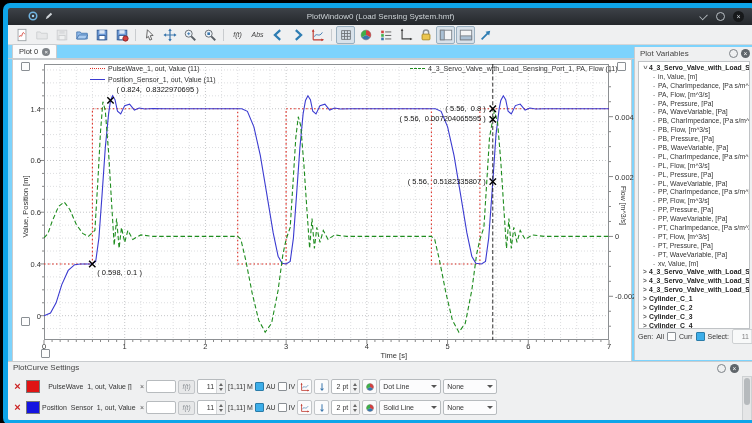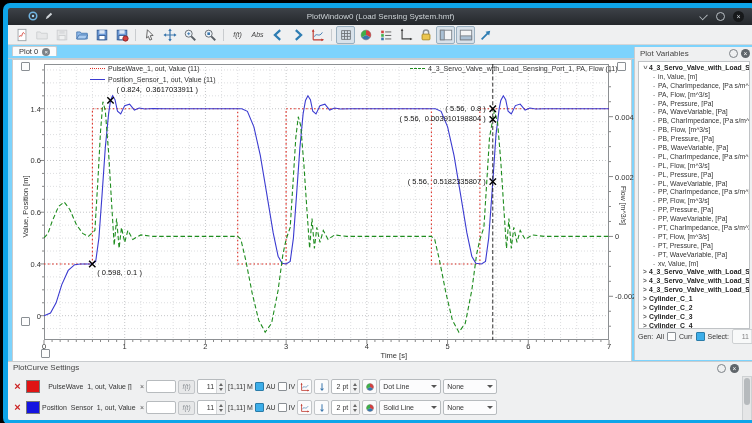--- a/index.html
+++ b/index.html
@@ -18,21 +18,21 @@
   
   .toolbar{position:absolute;left:0;top:17px;right:0;height:19px;display:flex;align-items:center;
     padding-left:4px;gap:1px;background:#eff0f1;border-bottom:1px solid #d4d6d8;}
   .tbtn{width:17px;height:16px;display:flex;align-items:center;justify-content:center;border:1px solid transparent;border-radius:2px;flex:0 0 auto;}
   .tbtn svg{width:14px;height:14px;}
   .tbtn.pressed{background:#d9e2ea;border-color:#9ab0c0;}
   .tbtn.disabled{opacity:.55;}
   .ticon-text{font-size:7px;font-style:italic;color:#444;white-space:nowrap;}
   .tsep{width:1px;height:12px;background:#c9cccf;margin:0 3px;flex:0 0 auto;}
   
-  .tabbar{position:absolute;left:0;top:36px;width:622px;height:14px;border-bottom:1px solid #c9cccf;display:flex;padding-left:4px;align-items:center;}
+  .tabbar{position:absolute;left:0;top:36px;width:622px;height:14px;border-bottom:1px solid #c9cccf;display:flex;padding-left:4px;}
   .tab{display:flex;align-items:center;gap:4px;background:#fafbfc;border:1px solid #c9cccf;border-bottom:none;
     border-radius:2px 2px 0 0;padding:0 6px;font-size:7.5px;color:#333;}
   .tab-close{width:8px;height:8px;background:#7d8287;border-radius:50%;color:#fff;font-size:6px;line-height:8px;text-align:center;}
   
   .plot-region{position:absolute;left:4px;top:51px;width:618px;height:301px;background:#fff;border:1px solid #c9cccf;}
   .canvas{position:absolute;left:31px;top:4px;width:565px;height:276px;}
   .canvas svg{overflow:visible;display:block;}
   .ticklab{position:absolute;font-size:7.5px;color:#333;white-space:nowrap;}
   .axis-title{position:absolute;font-size:7.5px;color:#333;text-align:center;width:200px;}
   .ann{position:absolute;font-size:7.5px;color:#111;white-space:pre;}
@@ -466,24 +466,24 @@
         <span>PulseWave_1, out, Value  (11)</span>
       </div>
       <div class="legend" style="left: 77px; top: 16px;">
         <span class="lsample" style="border-top-style: solid; border-top-color: rgb(59, 59, 208);"></span>
         <span>Position_Sensor_1, out, Value  (11)</span>
       </div>
       <div class="legend" style="left: 397px; top: 5px;">
         <span class="lsample" style="border-top-style: dashed; border-top-color: rgb(30, 140, 30);"></span>
         <span>4_3_Servo_Valve_with_Load_Sensing_Port_1, PA, Flow  (11)</span>
       </div>
-      <div class="ann" style="left: 103.509px; top: 25.3948px;">( 0.824,  0.3617033911 )</div>
+      <div class="ann" style="left: 103.509px; top: 25.3948px;">( 0.824,  0.8322970695 )</div>
       <div class="ann" style="left: 84.2671px; top: 207.951px;">( 0.598,  0.1 )</div>
       <div class="ann" style="left: 472.771px; top: 43.7498px; transform: translateX(-100%);">( 5.56,  0.8 )</div>
-      <div class="ann" style="left: 472.771px; top: 54.3796px; transform: translateX(-100%);">( 5.56,  0.003910198804 )</div>
+      <div class="ann" style="left: 472.771px; top: 54.3796px; transform: translateX(-100%);">( 5.56,  0.007204065595 )</div>
       <div class="ann" style="left: 472.771px; top: 116.643px; transform: translateX(-100%);">( 5.56,  0.5182335807 )</div>
     </div>
 
   <div class="right-panel">
     <div class="rp-header">Plot Variables</div>
     <div class="rp-icons">
       <span class="pin-ico"></span>
       <span class="closer">×</span>
     </div>
     <div class="rp-tree" id="tree">

